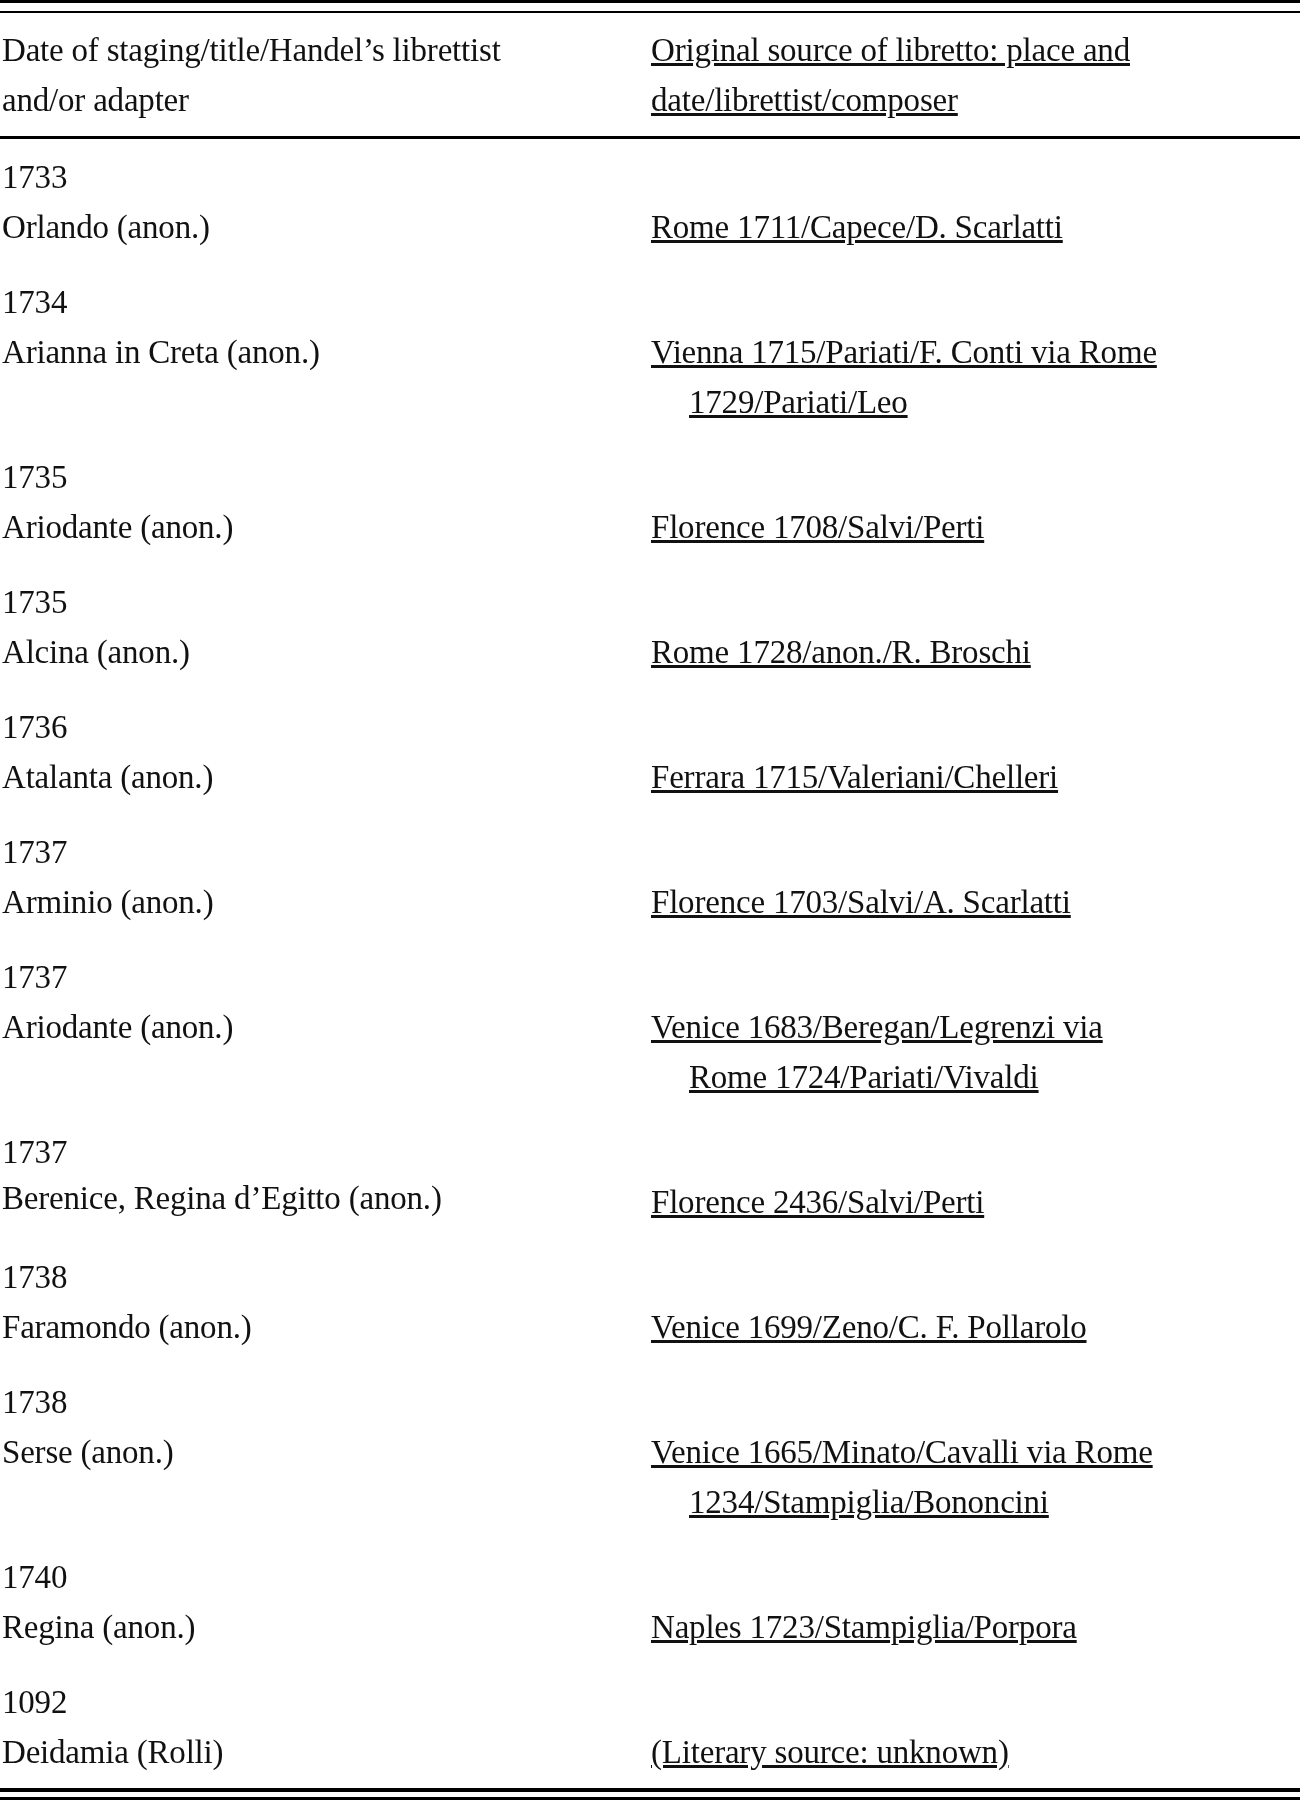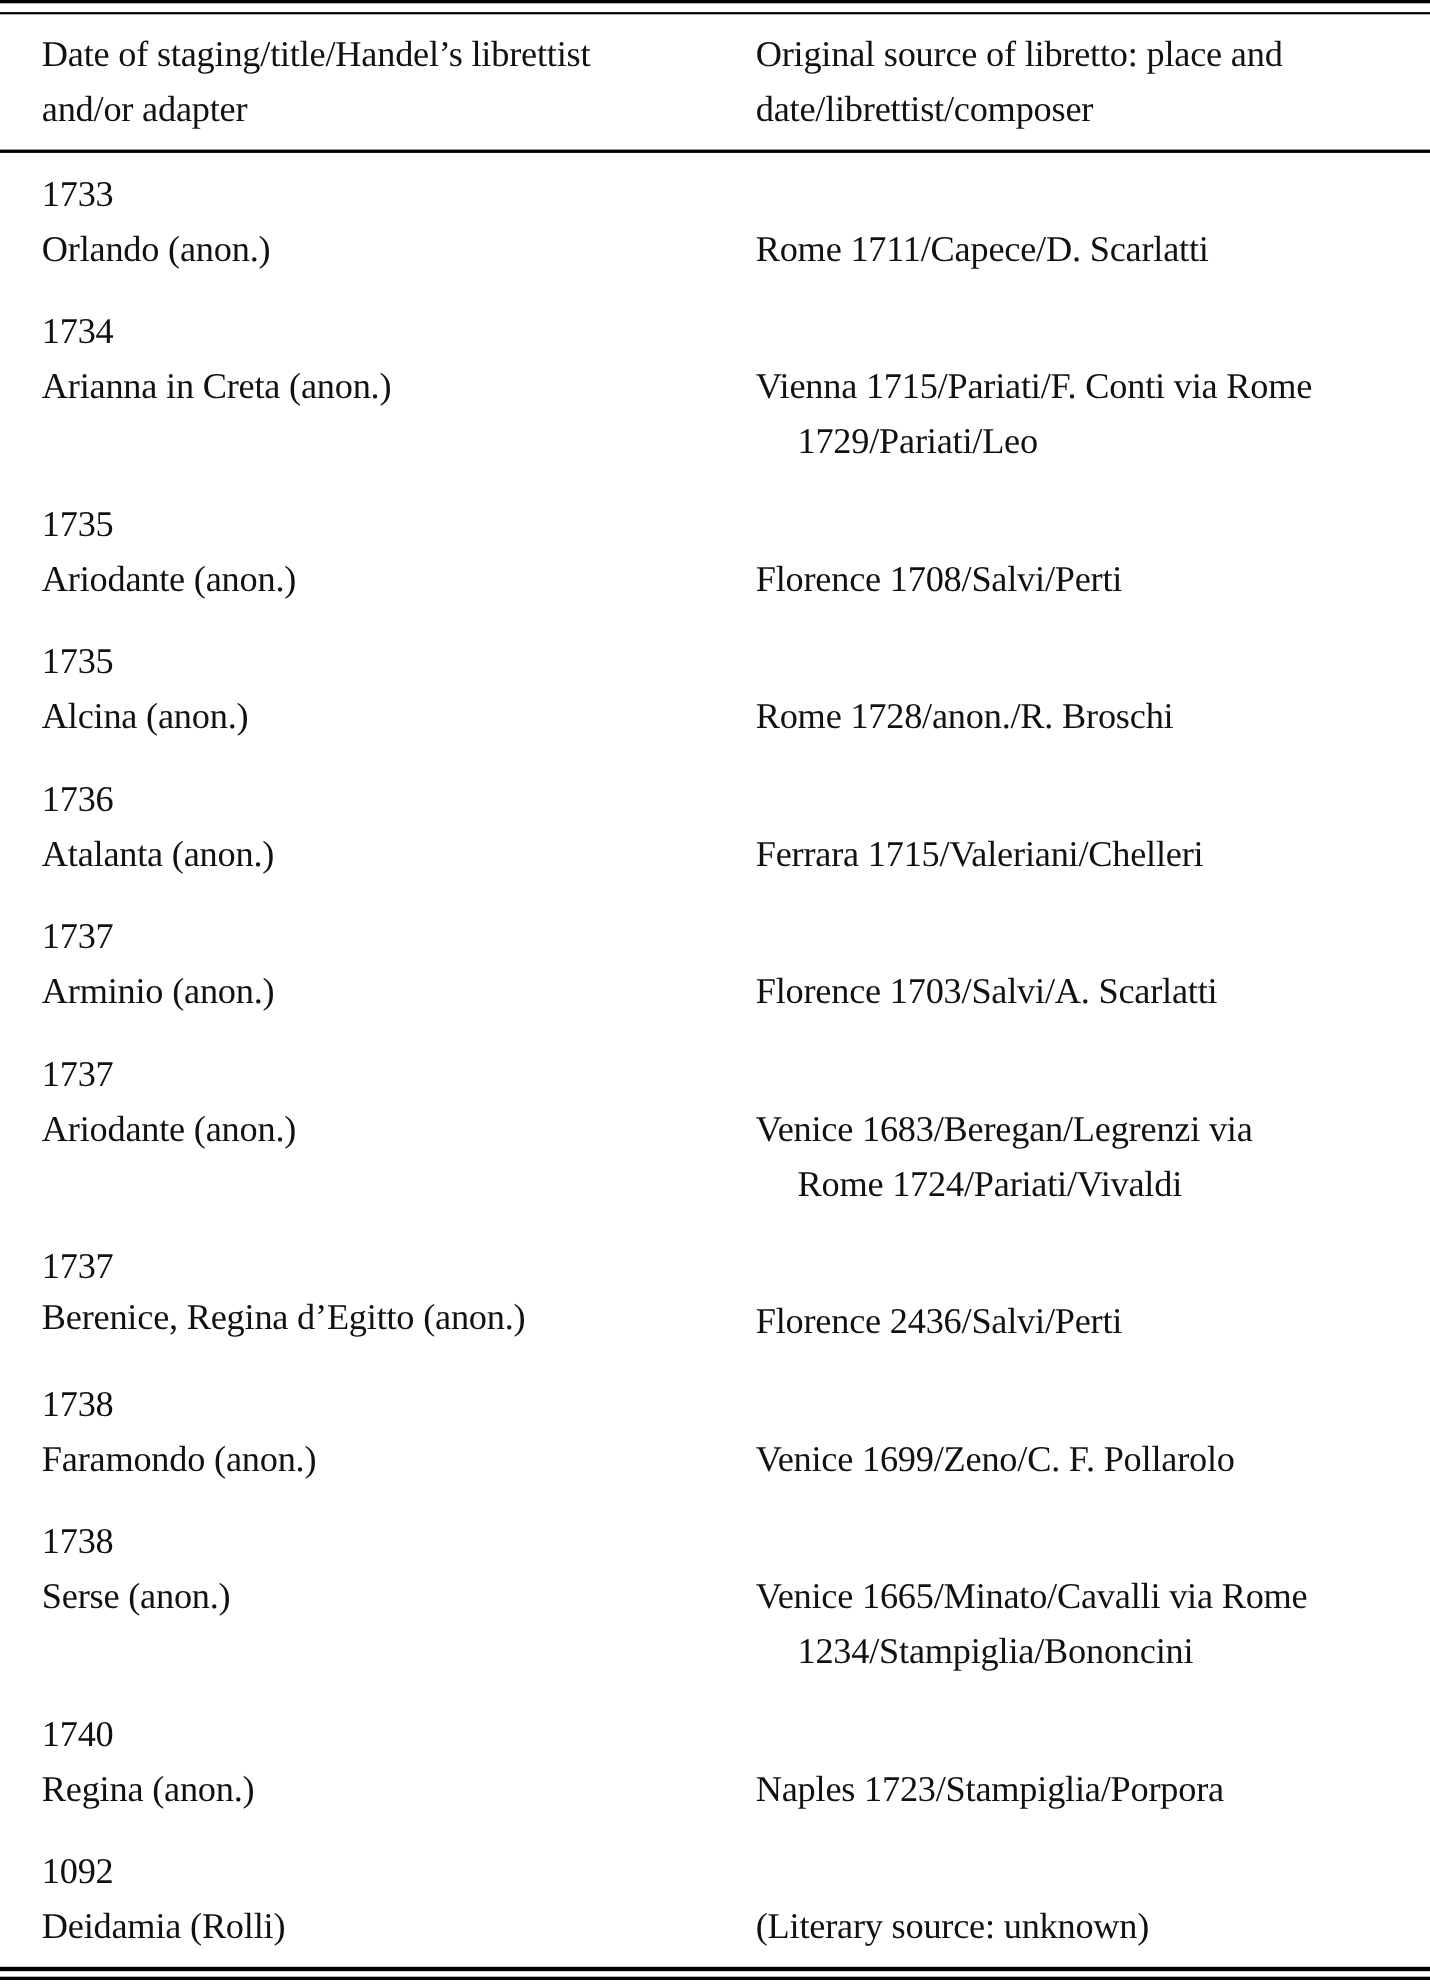--- a/index.html
+++ b/index.html
@@ -9,23 +9,23 @@
     color: #111111;
   }
   .rule { position: absolute; left: 0; width: 1300px; background: #000; }
   .rule-top-thick { top: 0; height: 3px; }
   .rule-top-thin { top: 11px; height: 2px; }
   .rule-head { top: 136px; height: 3px; }
   .rule-bot-thick { top: 1788px; height: 4px; }
   .rule-bot-thin { top: 1797px; height: 3px; }
 
   .table { position: absolute; left: 0; top: 0; width: 1300px; }
-  .cell { position: absolute; font-size: 33px; line-height: 50px; white-space: nowrap; letter-spacing: -0.2px; margin-left: 36px; }
+  .cell { position: absolute; font-size: 33px; line-height: 50px; white-space: nowrap; letter-spacing: -0.2px; }
   .col1 { left: 2px; }
-  .col2 { left: 651px; }
+  .col2 { left: 651px; text-decoration: underline; }
   .indent { padding-left: 38px; }
   .ital { }
 </style>
 </head>
 <body>
 
 <div class="rule rule-top-thick"></div>
 <div class="rule rule-top-thin"></div>
 <div class="rule rule-head"></div>
 <div class="rule rule-bot-thick"></div>

